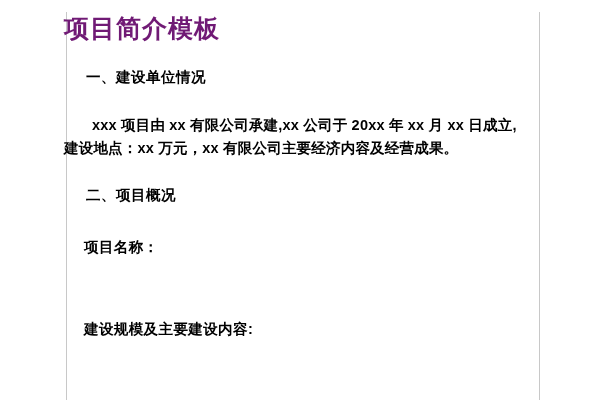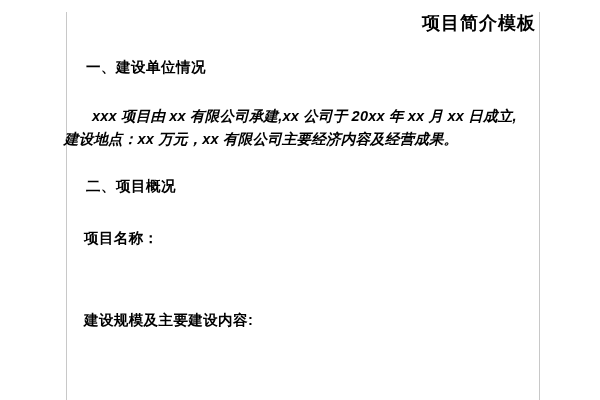--- a/index.html
+++ b/index.html
@@ -36,44 +36,43 @@
     width: 1px;
     height: 400px;
     background: #c8c8c8;
   }
   .content {
     position: relative;
     padding: 0 64px;
     box-sizing: border-box;
   }
   .doc-title {
-    text-align: right;
-    font-size: 18px;
+    text-align: left;
+    font-size: 25px;
     font-weight: bold;
     letter-spacing: 1px;
     margin: 12px 0 0 0;
     line-height: 1.3;
-    color: #000000;
+    color: #701a75;
   }
   .heading {
     font-size: 14.5px;
     font-weight: bold;
     margin: 0;
     line-height: 1.5;
     letter-spacing: 0.5px;
     text-indent: 22px;
   }
   .para {
     font-size: 14.5px;
     font-weight: bold;
     margin: 0;
     line-height: 1.55;
     letter-spacing: 0.2px;
     text-align: justify;
-    font-style: italic;
   }
   .para.indent {
     text-indent: 28px;
   }
   .field {
     font-size: 14.5px;
     font-weight: bold;
     margin: 8px;
     line-height: 1.5;
     letter-spacing: 0.4px;

